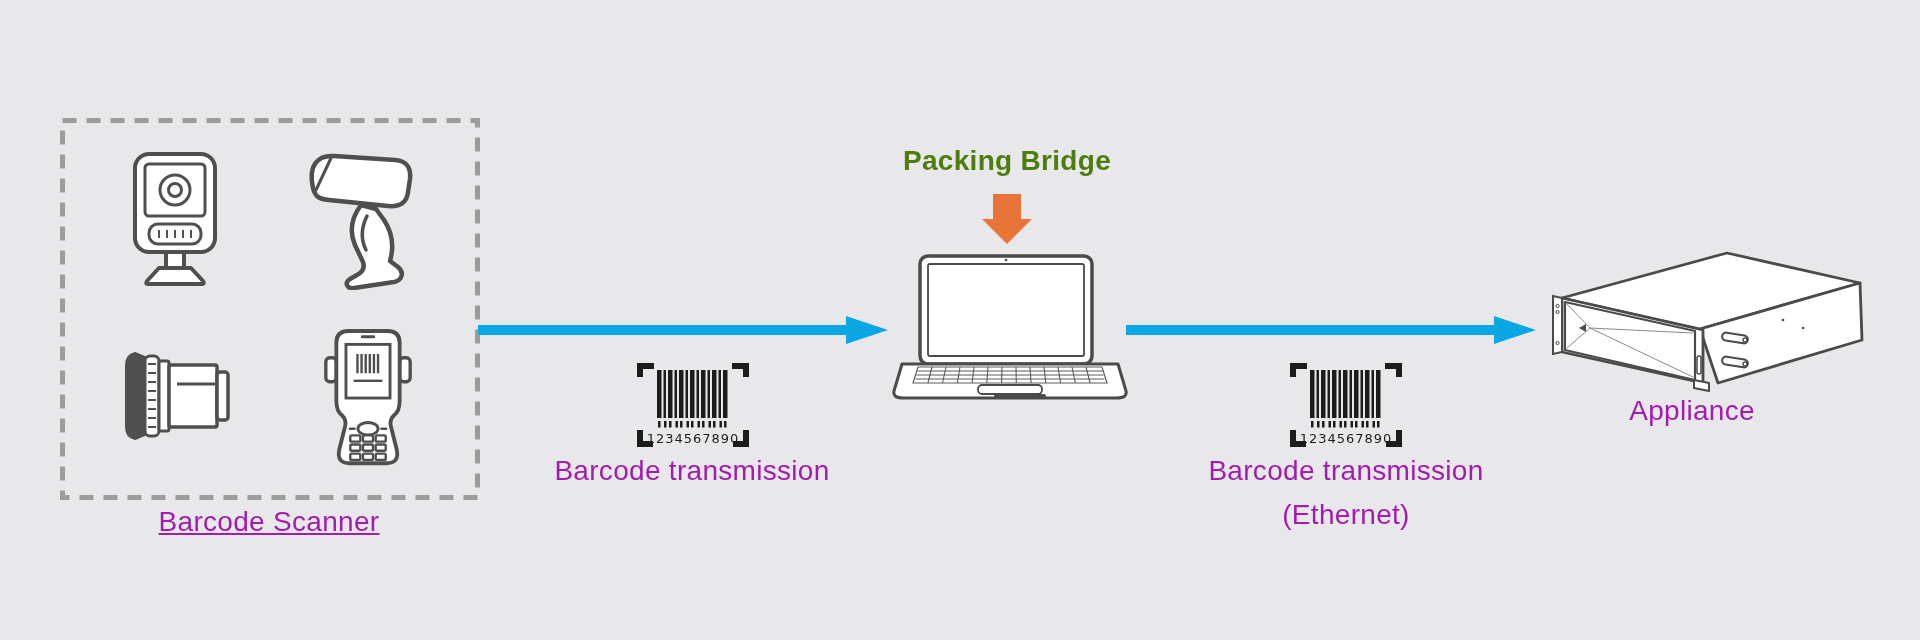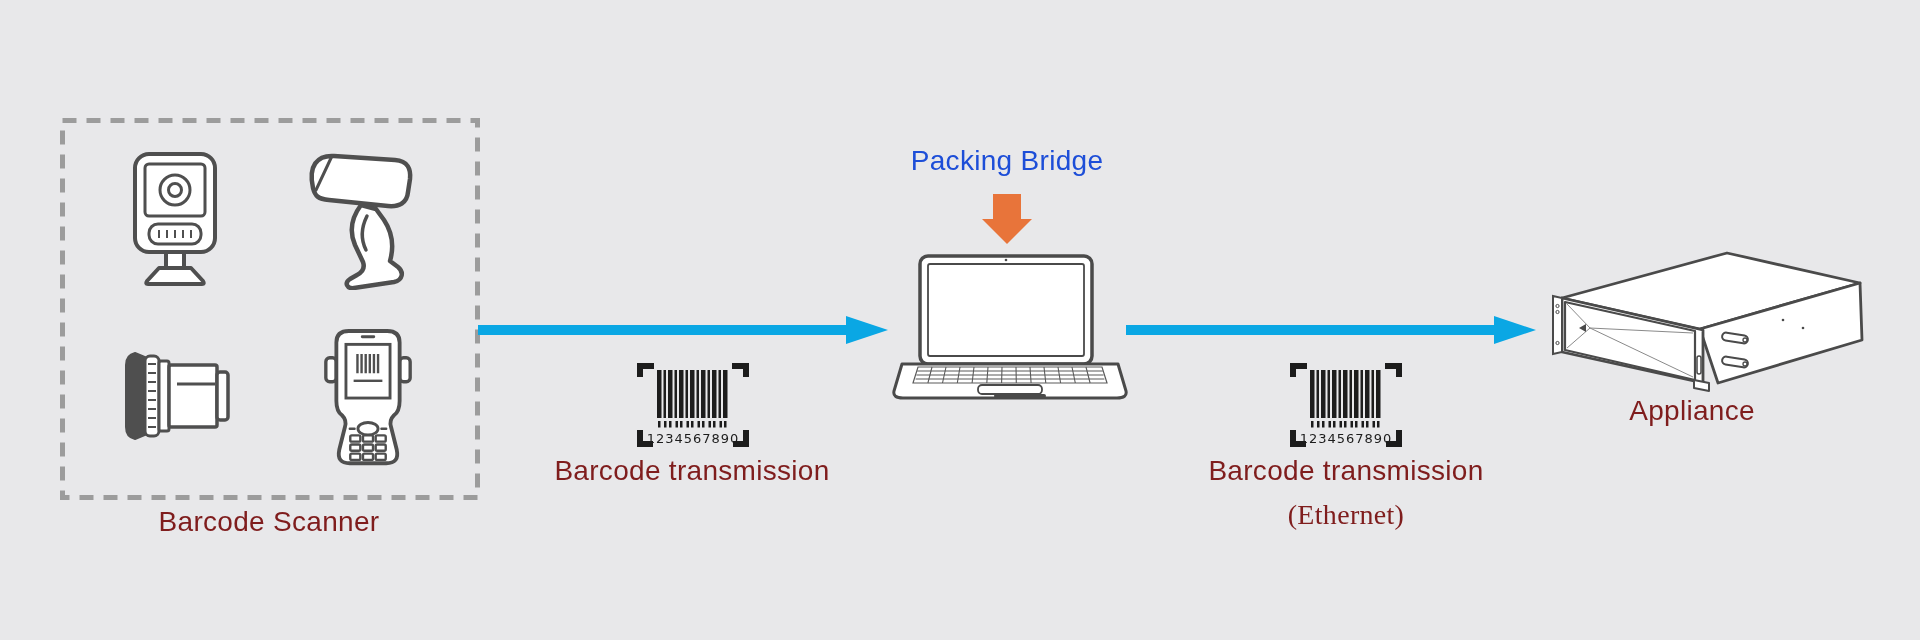--- a/index.html
+++ b/index.html
@@ -2,42 +2,42 @@
 <html><head>
 <meta charset="utf-8">
 <style>
   html,body{margin:0;padding:0;background:#E8E8EA;}
   #stage{
     position:relative;width:1920px;height:640px;background:#E8E8EA;
     overflow:hidden;font-family:"Liberation Sans",sans-serif;
   }
   .abs{position:absolute;}
   .label{
-    position:absolute;font-size:28px;line-height:32px;color:#7f1d1d;
+    position:absolute;font-size:28px;line-height:32px;color:#a21caf;
     text-align:center;letter-spacing:0.3px;white-space:nowrap;
   }
-  .orange-label{color:#1d4ed8;}
+  .orange-label{color:#4d7c0f;font-weight:bold;}
   
   #grp-box{left:58px;top:116px;}
   #icon-camera{left:132px;top:151px;}
   #icon-gun{left:304px;top:150px;}
   #icon-lens{left:123px;top:348px;}
   #icon-terminal{left:322px;top:328px;}
-  #lbl-scanner{left:94px;top:506px;width:350px;}
+  #lbl-scanner{left:94px;top:506px;width:350px;text-decoration:underline;}
   #arrow1{left:478px;top:314px;}
   #bc1{left:637px;top:360px;}
   #lbl-usb1{left:517px;top:455px;width:350px;}
   #lbl-usb2{left:517px;top:499px;width:350px;}
   #lbl-bridge{left:857px;top:145px;width:300px;}
   #arrow-orange{left:981px;top:194px;}
   #icon-laptop{left:890px;top:250px;}
   #arrow2{left:1126px;top:314px;}
   #bc2{left:1290px;top:360px;}
   #lbl-eth1{left:1171px;top:455px;width:350px;}
-  #lbl-eth2{left:1171px;top:499px;width:350px;font-family:Liberation Serif, serif;}
+  #lbl-eth2{left:1171px;top:499px;width:350px;}
   #icon-appliance{left:1542px;top:240px;}
   #lbl-appliance{left:1542px;top:395px;width:300px;}
   svg{display:block;}
   .bc-digits{font-family:"DejaVu Sans",sans-serif;font-size:13px;letter-spacing:1px;fill:#1C1C1C;}
 </style>
 </head>
 <body>
 
 <div id="stage">
 

